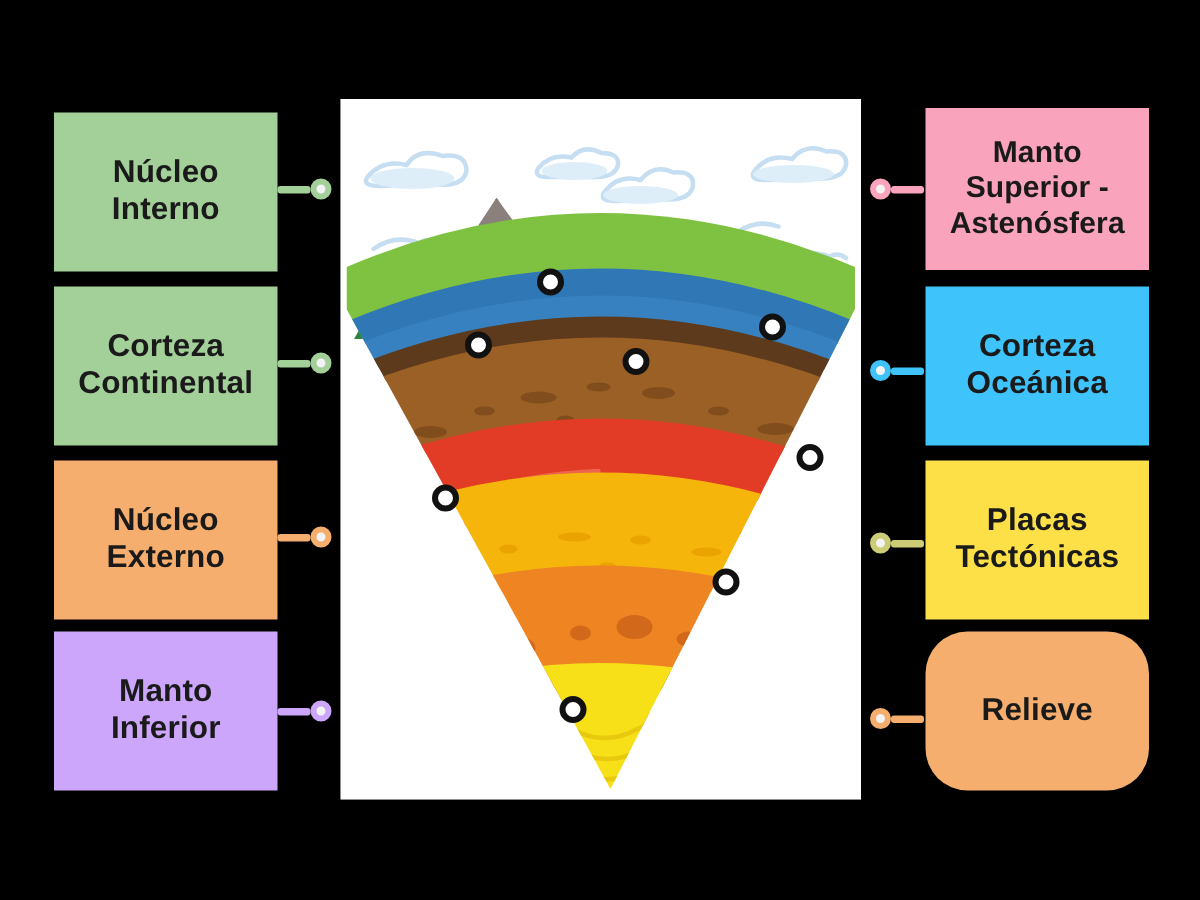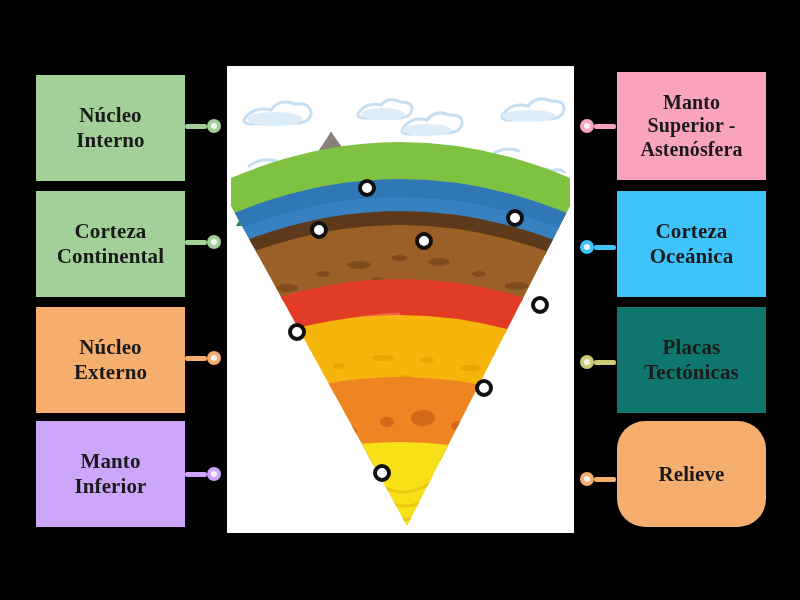--- a/index.html
+++ b/index.html
@@ -11,21 +11,20 @@
     width: 800px;
     height: 600px;
     overflow: hidden;
     font-family: "Liberation Sans", sans-serif;
   }
   #stage {
     position: relative;
     width: 800px;
     height: 440px;
     background: #000000;
-    font-family: Liberation Serif, serif;
   }
 
   
   .label-box {
     position: absolute;
     display: flex;
     align-items: center;
     justify-content: center;
     text-align: center;
     box-sizing: border-box;
@@ -285,21 +284,21 @@
 
   <div class="label-box right" style="top:191px; height:106px; background:#3fc3fb;">
     <span>Corteza
 Oceánica</span>
   </div>
   <div class="connector right-side" style="top:238px; color:#3fc3fb;">
     <span class="stem" style="background:#3fc3fb;"></span>
     <span class="knob"></span>
   </div>
 
-  <div class="label-box right" style="top:307px; height:106px; background:#0f766e;align-items:center;">
+  <div class="label-box right" style="top:307px; height:106px; background:#fde047;align-items:center;">
     <span>Placas
 Tectónicas</span>
   </div>
   <div class="connector right-side" style="top:353px; color:#cccc77;">
     <span class="stem" style="background:#cccc77;"></span>
     <span class="knob"></span>
   </div>
 
   <div class="label-box right" style="top:421px; height:106px; background:#f5ae6e;border-radius:28px;">
     <span>Relieve</span>

